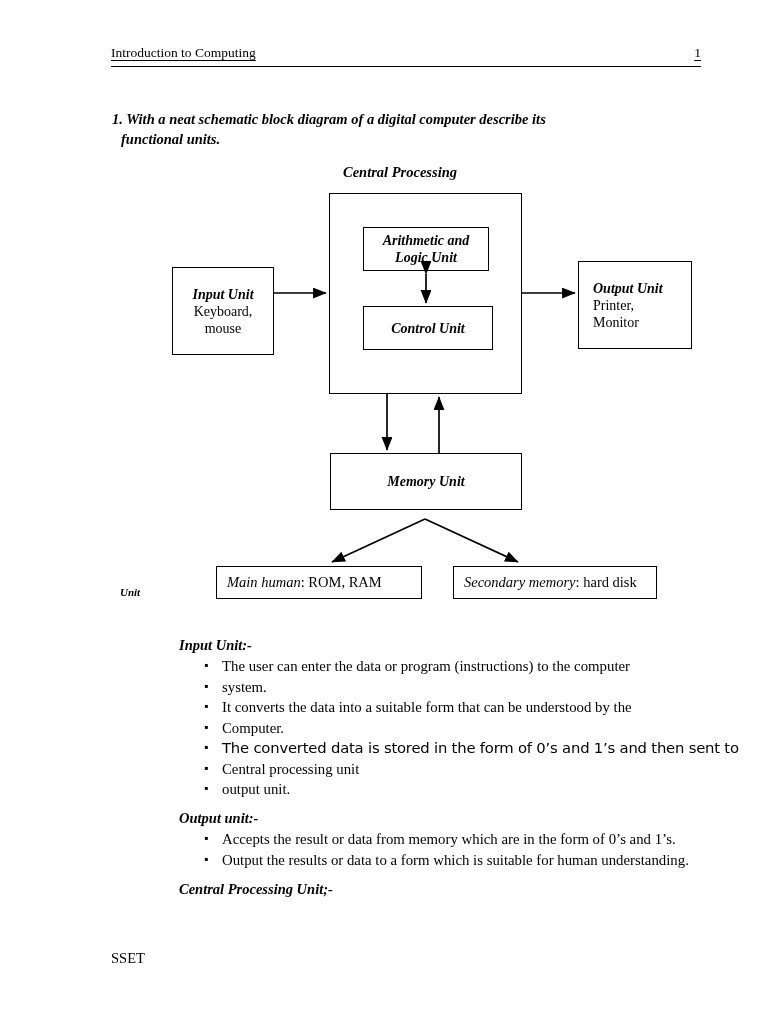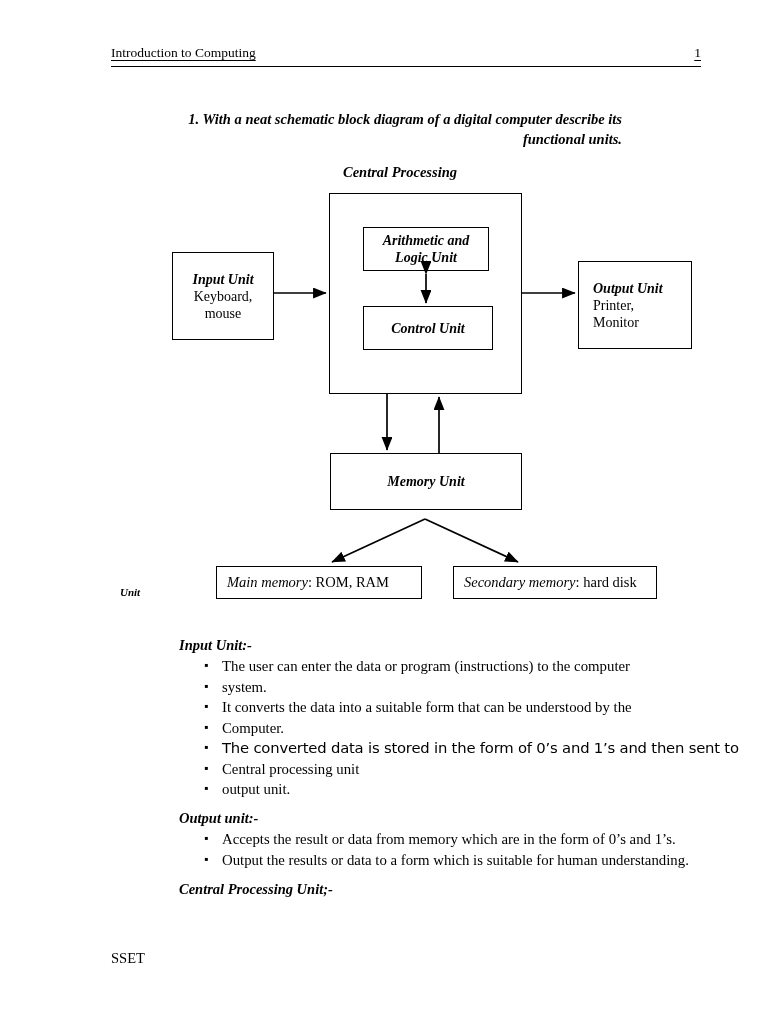--- a/index.html
+++ b/index.html
@@ -48,21 +48,20 @@
   
   .question {
     position: absolute;
     left: 112px;
     top: 110px;
     width: 510px;
     font-weight: bold;
     font-style: italic;
     font-size: 14.5px;
     line-height: 19.5px;
-    text-align: right;
   }
   .question .qline2 {
     display: block;
     padding-left: 9px;
   }
 
   
   #diagram {
     position: absolute;
     left: 0;
@@ -96,21 +95,21 @@
     font-style: italic;
     font-size: 14.5px;
     white-space: nowrap;
   }
 
   #box-cpu      { left: 329px; top: 193px; width: 193px; height: 201px; }
   #box-alu      { left: 363px; top: 227px; width: 126px; height: 44px;
                   align-items: center; }
   #box-cu       { left: 363px; top: 306px; width: 130px; height: 44px;
                   align-items: center; }
-  #box-input    { left: 172px; top: 252px; width: 102px; height: 88px;
+  #box-input    { left: 172px; top: 267px; width: 102px; height: 88px;
                   align-items: center; }
   #box-output   { left: 578px; top: 261px; width: 114px; height: 88px;
                   align-items: flex-start; padding-left: 14px; }
   #box-memory   { left: 330px; top: 453px; width: 192px; height: 57px;
                   align-items: center; }
   #box-mainmem  { left: 216px; top: 566px; width: 206px; height: 33px;
                   align-items: flex-start; padding-left: 10px; }
   #box-secmem   { left: 453px; top: 566px; width: 204px; height: 33px;
                   align-items: flex-start; padding-left: 10px; }
 
@@ -264,21 +263,21 @@
     <div class="bi">Output Unit</div>
     <div class="plain">Printer,</div>
     <div class="plain">Monitor</div>
   </div>
 
   <div class="box" id="box-memory">
     <div class="bi">Memory Unit</div>
   </div>
 
   <div class="box" id="box-mainmem">
-    <div class="mem-line"><span class="it">Main memory</span><span>: ROM, RAM</span></div>
+    <div class="mem-line"><span class="it">Main human</span><span>: ROM, RAM</span></div>
   </div>
 
   <div class="box" id="box-secmem">
     <div class="mem-line"><span class="it">Secondary memory</span><span>: hard disk</span></div>
   </div>
 
   <div class="lbl-unit-stray">Unit</div>
 </div>
 
 <div class="section" id="sec-input">

